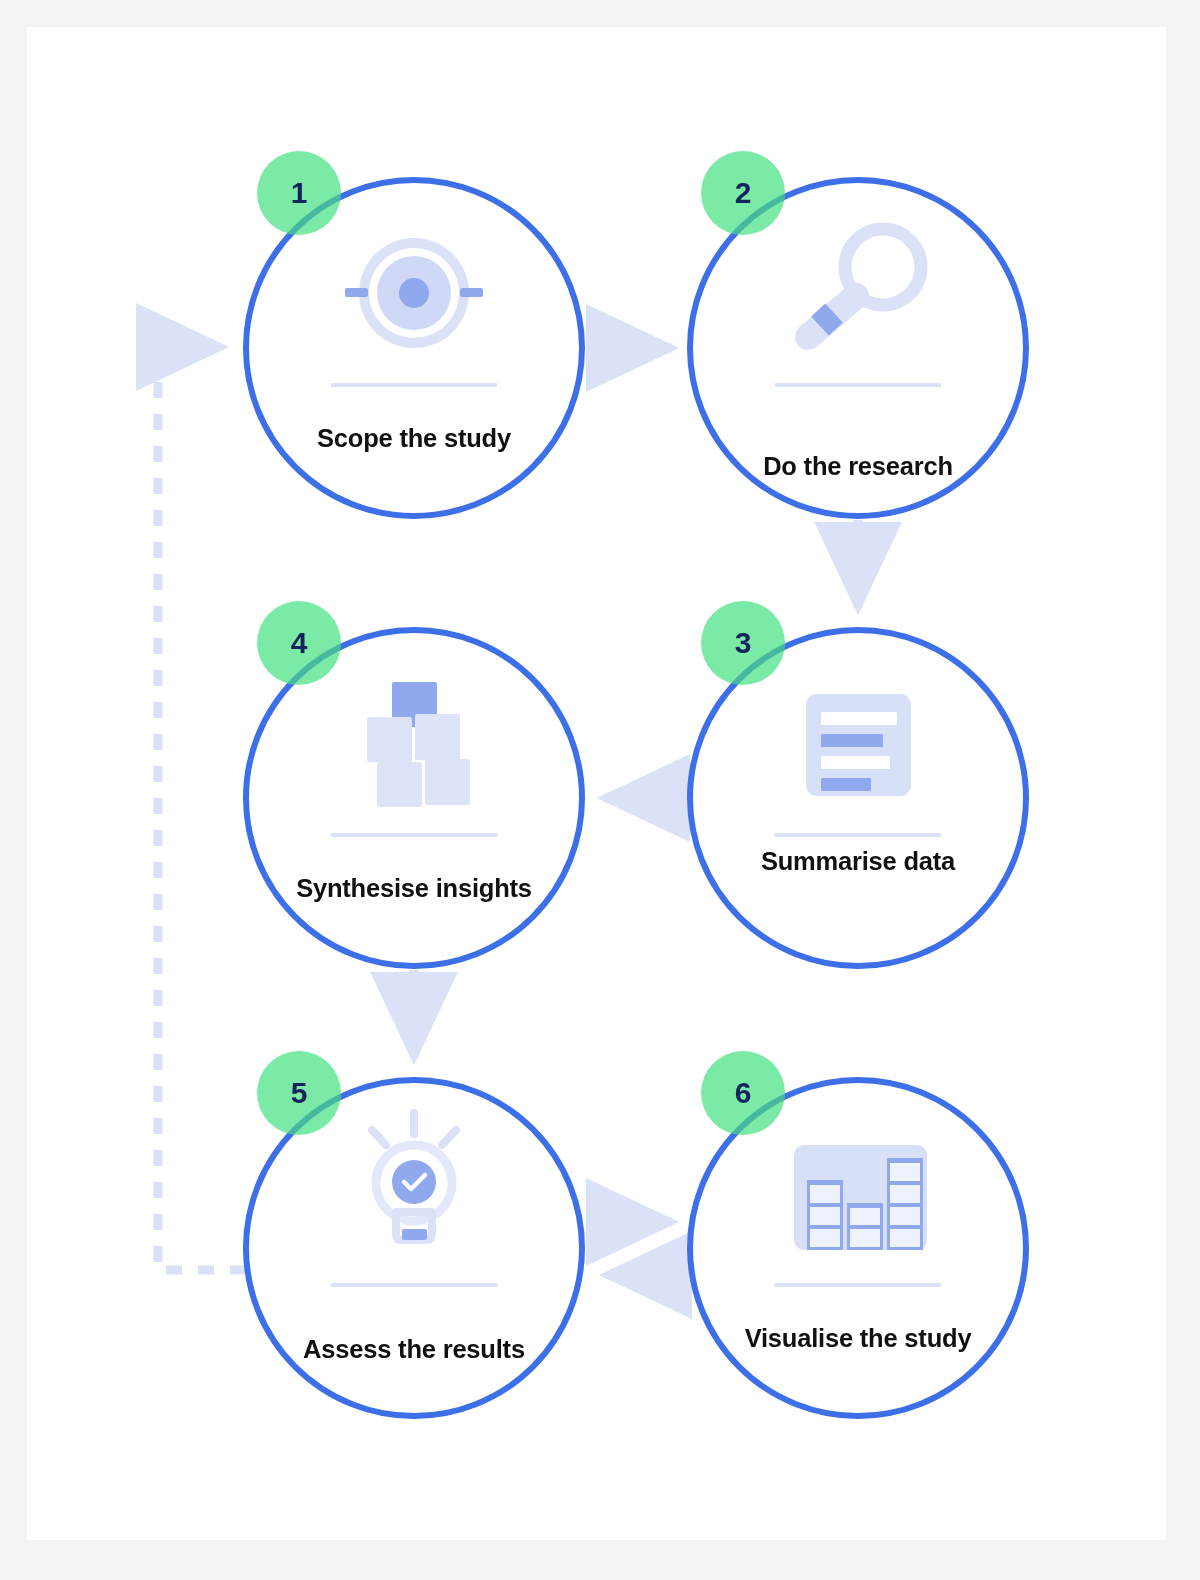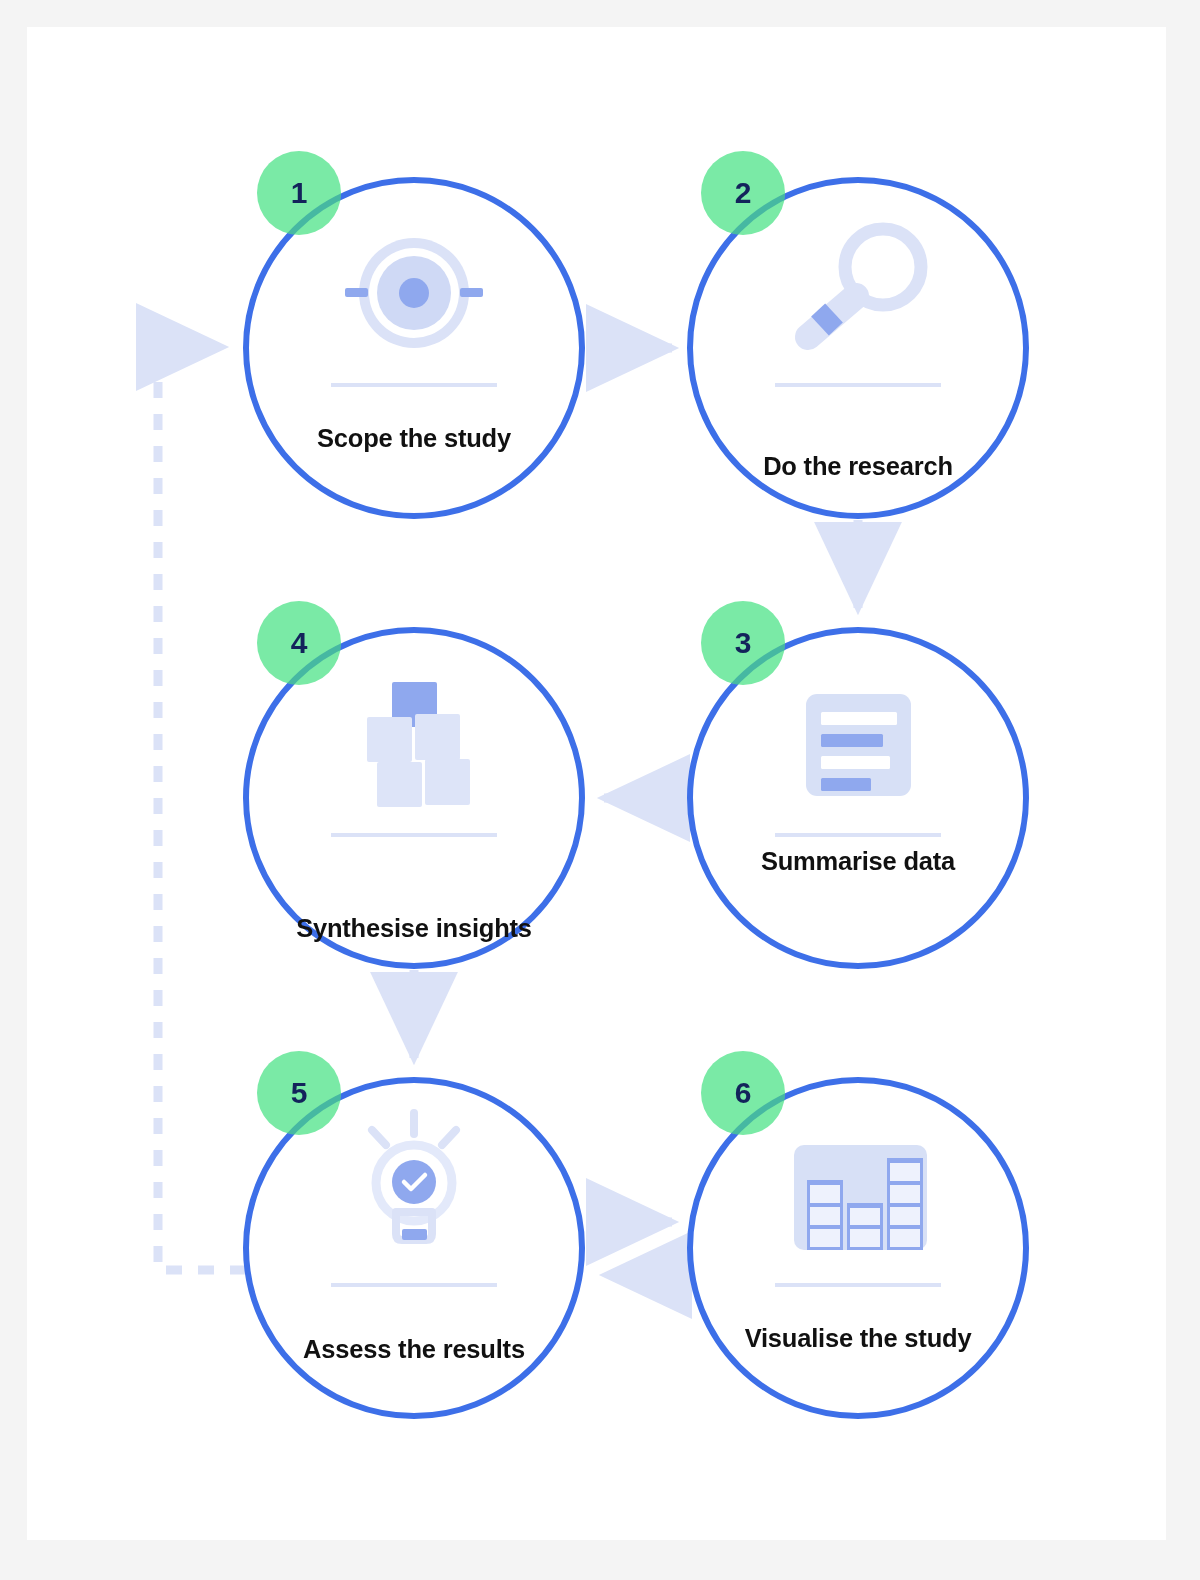--- a/index.html
+++ b/index.html
@@ -250,16 +250,16 @@
   <div class="badge-num" style="left:299px; top:193px;">1</div>
   <div class="badge-num" style="left:743px; top:193px;">2</div>
   <div class="badge-num" style="left:743px; top:643px;">3</div>
   <div class="badge-num" style="left:299px; top:643px;">4</div>
   <div class="badge-num" style="left:299px; top:1093px;">5</div>
   <div class="badge-num" style="left:743px; top:1093px;">6</div>
 
   <div class="node-label" style="left:414px; top:438px;">Scope the study</div>
   <div class="node-label" style="left:858px; top:438px;margin-top:28px;">Do the research</div>
   <div class="node-label" style="left:858px; top:840px;margin-top:21px;">Summarise data</div>
-  <div class="node-label" style="left:414px; top:928px;">Synthesise insights</div>
+  <div class="node-label" style="left:414px; top:888px;">Synthesise insights</div>
   <div class="node-label" style="left:414px; top:1338px;margin-top:11px;">Assess the results</div>
   <div class="node-label" style="left:858px; top:1338px;">Visualise the study</div>
 </div>
 
 </body></html>

